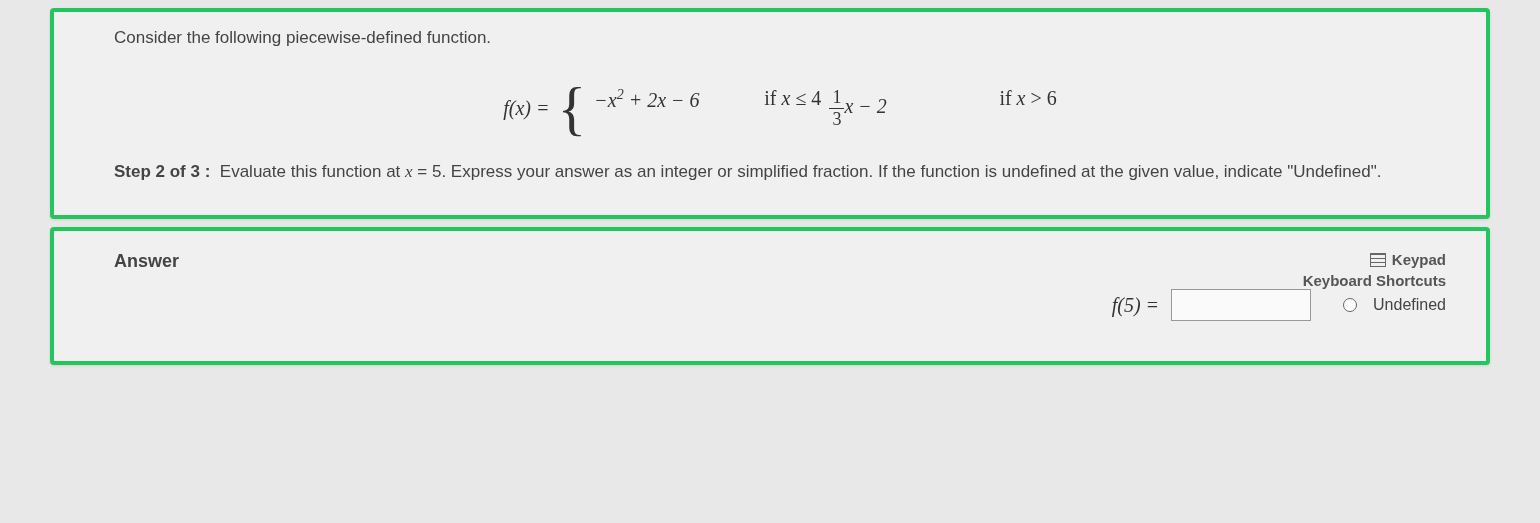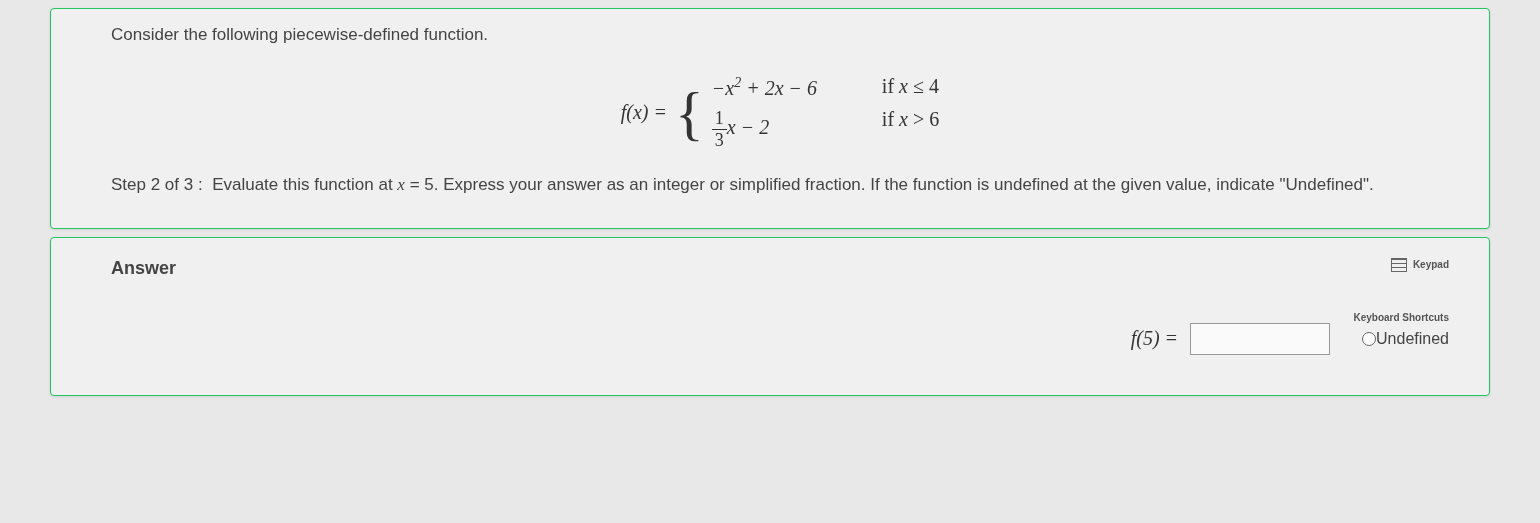--- a/index.html
+++ b/index.html
@@ -10,21 +10,21 @@
     body {
       font-family: -apple-system, BlinkMacSystemFont, 'Segoe UI', Arial, sans-serif;
       background: #e8e8e8;
       width: 1540px;
       height: 523px;
       position: relative;
       color: #333;
     }
     .container {
       background: #f0f0f0;
-      border: 1px solid #22c55e;
+      border: 4px solid #22c55e;
       border-radius: 4px;
       margin: 8px 50px;
       padding: 0;
       box-shadow: 0 1px 3px rgba(0,0,0,0.1);
     }
     .question-section {
       padding: 16px 40px 30px 60px;
     }
     .question-intro {
       font-size: 17px;
@@ -44,21 +44,21 @@
       gap: 8px;
     }
     .brace {
       font-size: 60px;
       font-style: normal;
       line-height: 1;
       font-weight: 200;
     }
     .cases {
       display: inline-flex;
-      flex-direction: column;
+      flex-direction: row;
       text-align: left;
       gap: 8px;
     }
     .case-row {
       display: flex;
       gap: 30px;
     }
     .case-expr {
       min-width: 140px;
     }
@@ -84,60 +84,59 @@
     .frac-den {
       padding: 0 3px;
     }
     .step-text {
       font-size: 17px;
       color: #444;
       margin-top: 20px;
       line-height: 1.6;
     }
     .step-text strong {
-      font-weight: 400;
+      font-weight: 700;
     }
     .answer-section {
       padding: 20px 40px 40px 60px;
       position: relative;
     }
     .answer-header {
       display: flex;
       justify-content: space-between;
       align-items: flex-start;
       font-weight: bold;
     }
     .answer-label {
       font-size: 18px;
       color: #444;
       margin-bottom: 10px;
     }
     .help-links {
       text-align: right;
-      font-size: 10px;
+      font-size: 15px;
       color: #555;
     }
     .keypad-link {
       display: inline-flex;
       align-items: center;
       gap: 6px;
       cursor: pointer;
       margin-bottom: 4px;
     }
     .keypad-icon {
       display: inline-block;
       width: 16px;
       height: 14px;
       border: 1px solid #666;
       position: relative;
       background: repeating-linear-gradient(to bottom, #666 0 1px, transparent 1px 4px);
     }
     .shortcuts-link {
       cursor: pointer;
-      margin-top: 36px;
     }
     .hint-text {
       font-size: 16px;
       color: #555;
       margin: 30px 0 40px 0;
     }
     .answer-input-row {
       text-align: center;
       font-family: 'Times New Roman', serif;
       font-size: 20px;
@@ -153,21 +152,21 @@
       width: 140px;
       height: 32px;
       border: 1px solid #999;
       background: #fafafa;
       font-size: 16px;
       padding: 0 8px;
     }
     .undefined-option {
       display: inline-flex;
       align-items: center;
-      gap: 0;
+      gap: 16px;
       margin-left: 20px;
       font-family: -apple-system, BlinkMacSystemFont, 'Segoe UI', Arial, sans-serif;
       font-style: normal;
       font-size: 16px;
       color: #444;
     }
     .radio-circle {
       width: 14px;
       height: 14px;
       border: 1px solid #666;

